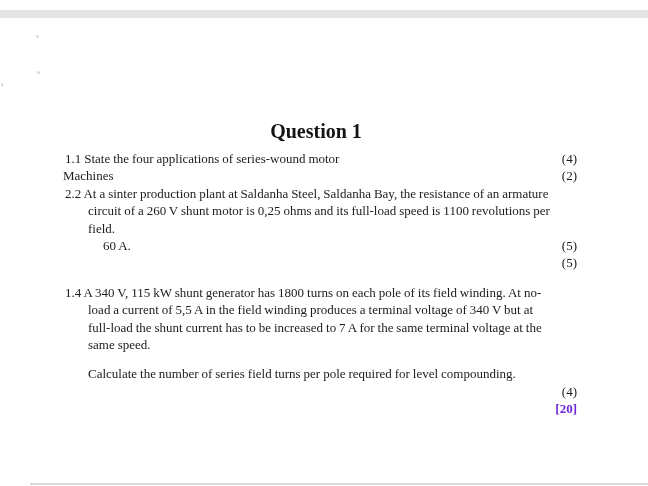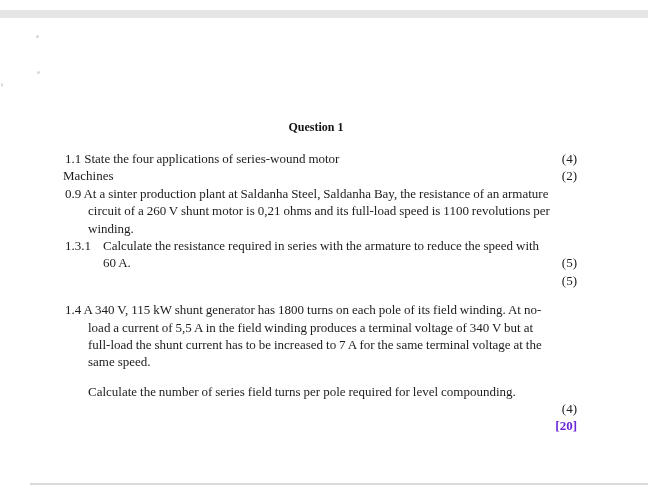--- a/index.html
+++ b/index.html
@@ -24,21 +24,21 @@
   }
   .speck { position:absolute; width:3px; height:3px; background:#b9b9b9; border-radius:50%; opacity:.55; }
   .s1 { left:36px; top:35px; }
   .s2 { left:37px; top:71px; }
   .s3 { left:1px;  top:83px; width:2px; height:4px; }
 
   
   .title {
     position:absolute; left:0; top:120px; width:632px;
     text-align:center;
-    font-size:12px; font-weight:bold; color:#141414;
+    font-size:20px; font-weight:bold; color:#141414;
     margin:0;
   }
   #doc-lines {
     position:absolute; left:0; top:150px; width:648px;
     font-size:13px; word-spacing:-0.3px;
   }
   .line { position:relative; height:17.4px; line-height:17.4px; white-space:nowrap; }
   .line.spacer { height:12px; }
   .flush { padding-left:55px;margin-left:8px; }
   .item  { padding-left:65px; }
@@ -55,24 +55,23 @@
   <div class="topbar"></div>
   <div class="speck s1"></div>
   <div class="speck s2"></div>
   <div class="speck s3"></div>
 
   <h1 class="title">Question 1</h1>
 
   <div id="doc-lines">
       <div class="line item"><span>1.1 State the four applications of series-wound motor</span><span class="mark">(4)</span></div>
       <div class="line flush"><span>Machines</span><span class="mark">(2)</span></div>
-      <div class="line item"><span>0.9 At a sinter production plant at Saldanha Steel, Saldanha Bay, the resistance of an armature</span></div>
-      <div class="line hang"><span>circuit of a 260 V shunt motor is 0,21 ohms and its full-load speed is 1100 revolutions per</span></div>
-      <div class="line hang"><span>winding.</span></div>
-      <div class="line item"><span class="num">1.3.1</span><span>Calculate the resistance required in series with the armature to reduce the speed with</span></div>
+      <div class="line item"><span>2.2 At a sinter production plant at Saldanha Steel, Saldanha Bay, the resistance of an armature</span></div>
+      <div class="line hang"><span>circuit of a 260 V shunt motor is 0,25 ohms and its full-load speed is 1100 revolutions per</span></div>
+      <div class="line hang"><span>field.</span></div>
       <div class="line sub2"><span>60 A.</span><span class="mark">(5)</span></div>
       <div class="line flush"><span class="mark">(5)</span></div>
       <div class="line spacer"></div>
       <div class="line item"><span>1.4 A 340 V, 115 kW shunt generator has 1800 turns on each pole of its field winding. At no-</span></div>
       <div class="line hang"><span>load a current of 5,5 A in the field winding produces a terminal voltage of 340 V but at</span></div>
       <div class="line hang"><span>full-load the shunt current has to be increased to 7 A for the same terminal voltage at the</span></div>
       <div class="line hang"><span>same speed.</span></div>
       <div class="line spacer"></div>
       <div class="line hang"><span>Calculate the number of series field turns per pole required for level compounding.</span></div>
       <div class="line item">

